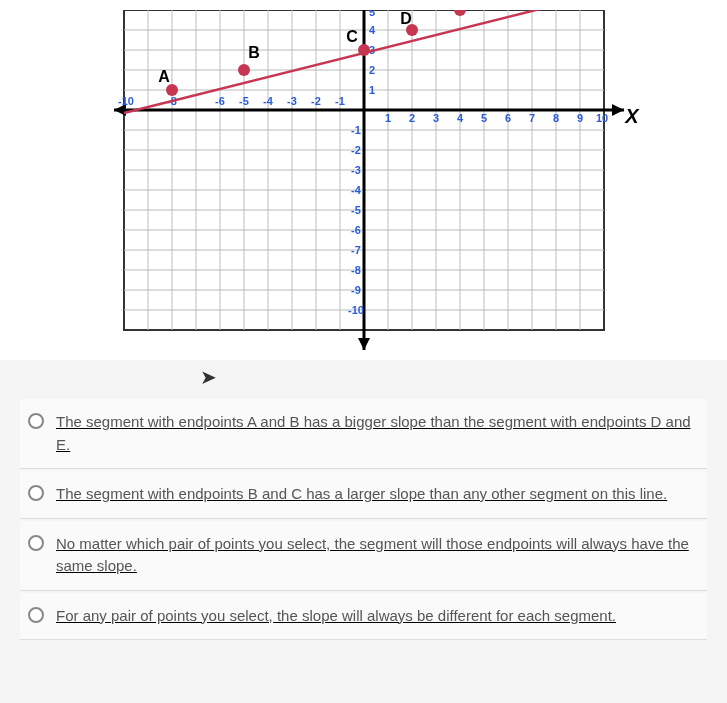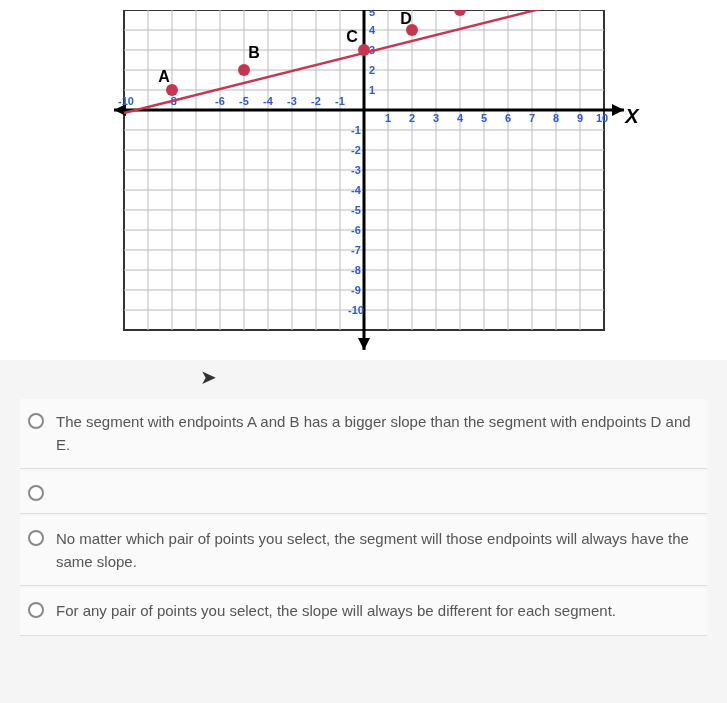--- a/index.html
+++ b/index.html
@@ -29,20 +29,21 @@
       display: block;
     }
     .cursor-arrow {
       margin-left: 200px;
       margin-top: 5px;
       font-size: 20px;
       color: #333;
     }
     .options-container {
       padding: 10px 20px;
+      text-decoration: underline;
     }
     .option {
       display: flex;
       align-items: flex-start;
       padding: 12px 8px;
       border-bottom: 1px solid #ddd;
       background: #fafafa;
       margin-bottom: 2px;
       cursor: pointer;
     }
@@ -185,20 +186,21 @@
 
 <div class="cursor-arrow">➤</div>
 
 <div class="options-container">
   <div class="option">
     <div class="radio"></div>
     <div class="option-text">The segment with endpoints A and B has a bigger slope than the segment with endpoints D and E.</div>
   </div>
   <div class="option">
     <div class="radio"></div>
+    <div class="option-text">The segment with endpoints B and C has a larger slope than any other segment on this line.</div>
   </div>
   <div class="option">
     <div class="radio"></div>
     <div class="option-text">No matter which pair of points you select, the segment will those endpoints will always have the same slope.</div>
   </div>
   <div class="option">
     <div class="radio"></div>
     <div class="option-text">For any pair of points you select, the slope will always be different for each segment.</div>
   </div>
 </div>

